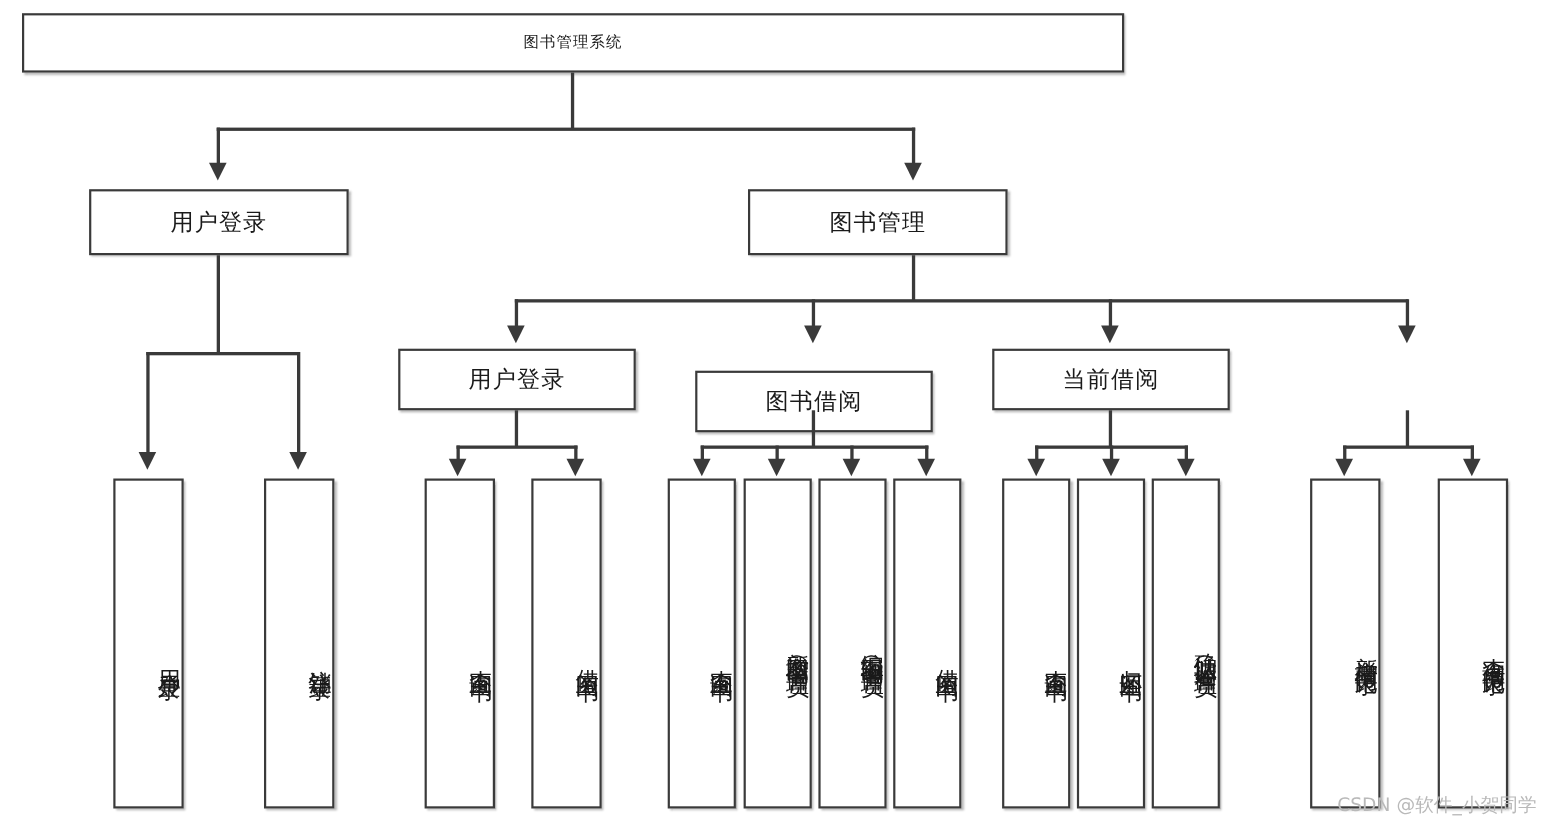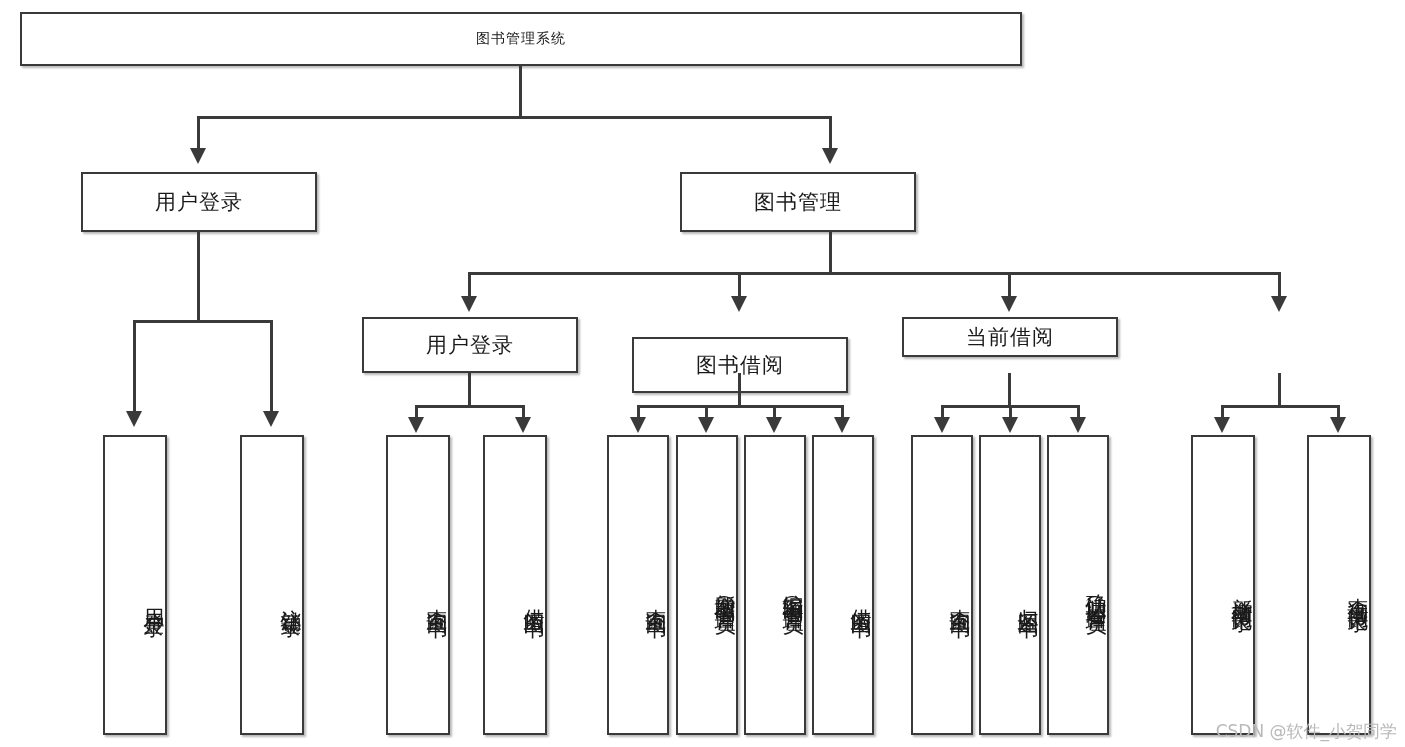--- a/index.html
+++ b/index.html
@@ -125,21 +125,21 @@
 
   <div class="edge v" style="left:1278px; top:272px; width:3px; height:26px;"></div>
   <div class="arrow" style="left:1271px; top:296px;"></div>
 
   <div class="node h" style="left:362px; top:317px; width:216px; height:56px;">
     <span>用户登录</span>
   </div>
   <div class="node h" style="left:632px; top:317px; width:216px; height:56px;margin-top:20px;">
     <span>图书借阅</span>
   </div>
-  <div class="node h" style="left:902px; top:317px; width:216px; height:40px;">
+  <div class="node h" style="left:902px; top:317px; width:216px; height:56px;">
     <span>当前借阅</span>
   </div>
 
   <div class="edge v" style="left:468px; top:373px; width:3px; height:34px;"></div>
   <div class="edge h" style="left:415px; top:405px; width:110px; height:3px;"></div>
   <div class="edge v" style="left:415px; top:405px; width:3px; height:14px;"></div>
   <div class="arrow" style="left:408px; top:417px;"></div>
   <div class="edge v" style="left:522px; top:405px; width:3px; height:14px;"></div>
   <div class="arrow" style="left:515px; top:417px;"></div>
 

